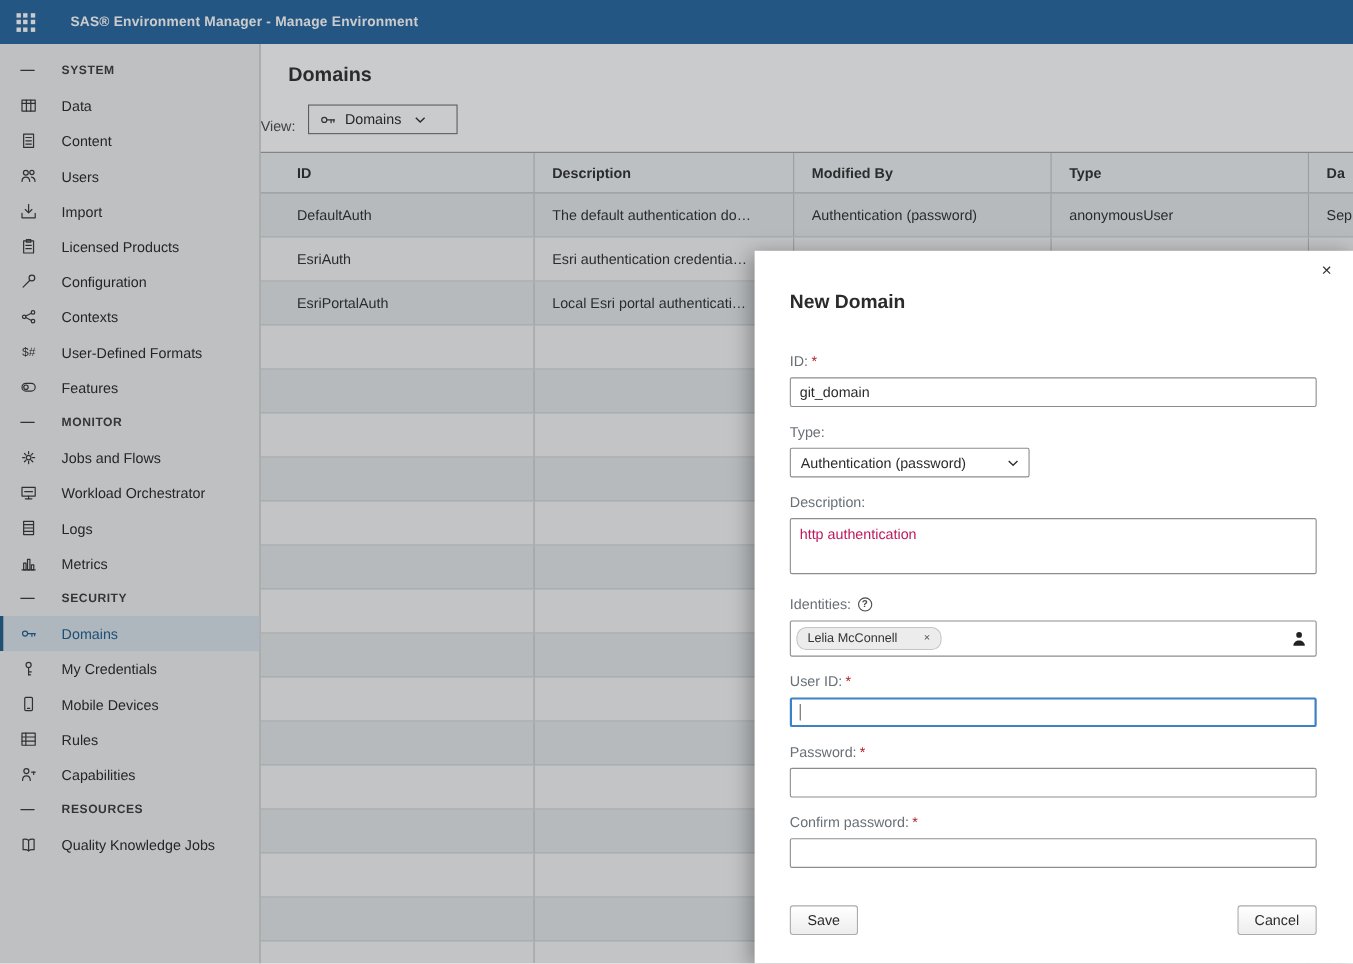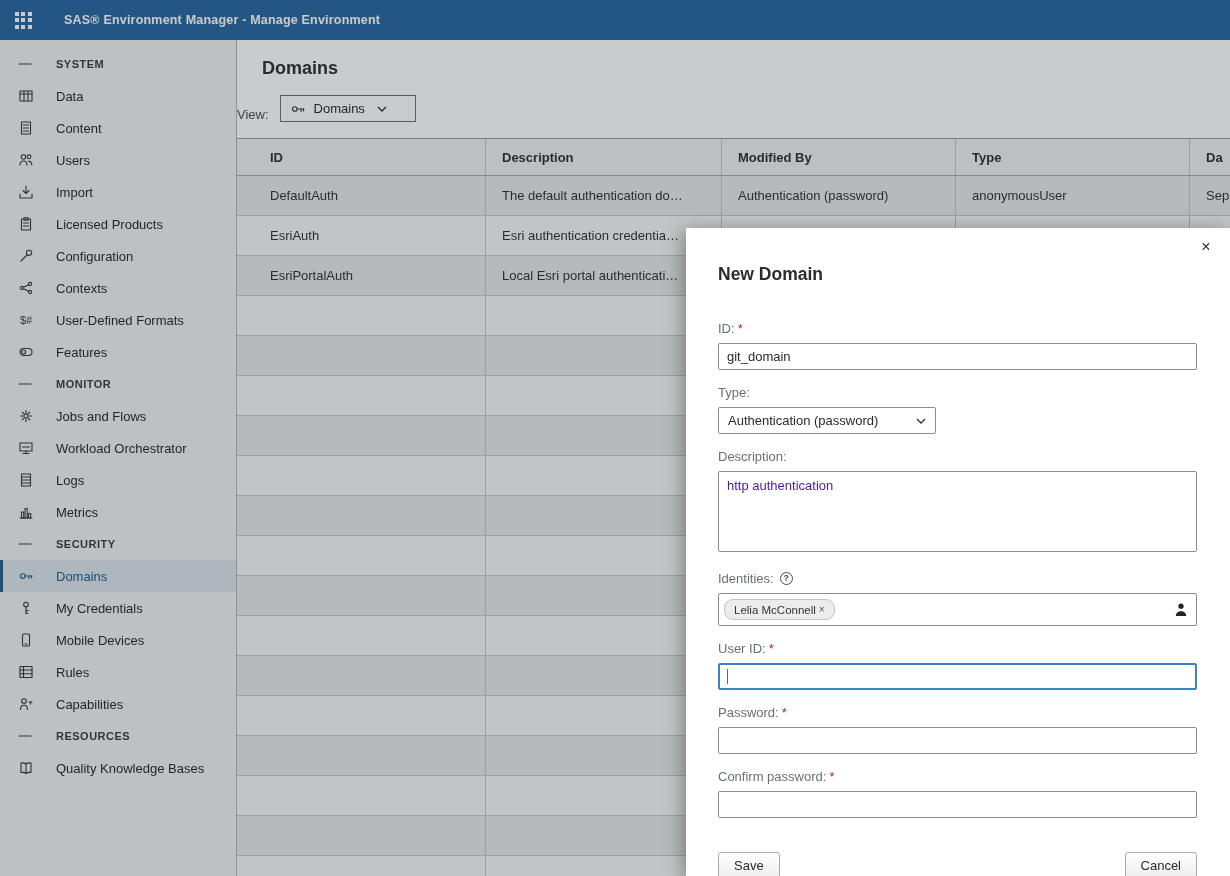--- a/index.html
+++ b/index.html
@@ -54,23 +54,23 @@
   
   .modal{position:absolute;left:686px;top:228px;right:0;bottom:0;background:#fff;z-index:30;box-shadow:-3px 3px 18px rgba(0,0,0,.35);padding:30px 33px 0 32px}
   .modal-close{position:absolute;top:8px;right:13px;font-size:16px;color:#333;width:22px;height:22px;display:flex;align-items:center;justify-content:center;cursor:pointer}
   .modal-title{font-size:17.5px;font-weight:bold;color:#2b2b2b;margin:6px 0 36px}
   .f-group{margin-bottom:15px}
   .f-label{display:flex;align-items:center;font-size:13px;color:#687077;margin-bottom:7px}
   .req{color:#b3282d;margin-left:3px}
   .t-input{width:100%;height:27px;border:1px solid #8d8d8d;border-radius:2px;padding:0 8px;font-size:13px;color:#2b2b2b;font-family:inherit;background:#fff}
   .t-input.focused{border:2px solid #3c82c4;padding:0 7px}
   .f-select{width:218px;height:27px;border:1px solid #8d8d8d;border-radius:2px;display:flex;align-items:center;justify-content:space-between;padding:0 9px;font-size:13px;color:#2b2b2b;cursor:pointer;background:#fff}
-  .t-area{width:100%;height:81px;border:1px solid #8d8d8d;border-radius:2px;padding:6px 8px;font-size:13px;color:#4c1d95;font-family:inherit;resize:none;background:#fff}
+  .t-area{width:100%;height:51px;border:1px solid #8d8d8d;border-radius:2px;padding:6px 8px;font-size:13px;color:#be185d;font-family:inherit;resize:none;background:#fff}
   .identities-box{position:relative;width:100%;height:33px;border:1px solid #8d8d8d;border-radius:2px;display:flex;align-items:center;padding:0 34px 0 5px;background:#fff}
-  .chip{display:inline-flex;align-items:center;background:#ececec;border:1px solid #c5c5c5;border-radius:9px;height:21px;padding:0 9px;font-size:11.5px;color:#333;gap:3px}
+  .chip{display:inline-flex;align-items:center;background:#ececec;border:1px solid #c5c5c5;border-radius:9px;height:21px;padding:0 9px;font-size:11.5px;color:#333;gap:24px}
   .chip-x{font-size:10px;color:#555;cursor:pointer}
   .person-btn{position:absolute;right:9px;top:50%;transform:translateY(-50%);cursor:pointer;display:flex}
   .input-wrap{position:relative}
   .caret{position:absolute;left:9px;top:6px;width:1px;height:15px;background:#666}
   .help-icon{width:13px;height:13px;border:1px solid #4a4a4a;border-radius:50%;font-size:9px;line-height:11px;text-align:center;color:#4a4a4a;margin-left:6px;display:inline-block;font-weight:bold}
   .modal-actions{display:flex;justify-content:space-between;gap:14px;margin-top:34px}
   .btn{height:27px;padding:0 15px;background:linear-gradient(#ffffff,#ededed);border:1px solid #ababab;border-radius:3px;font-size:13px;color:#2b2b2b;font-family:inherit;cursor:pointer}
 </style>
 </head>
 <body>
@@ -312,21 +312,21 @@
       </span>
       <span class="label">RESOURCES</span>
     </div>
     <div class="side-row side-item">
       <span class="icon16">
         <svg viewBox="0 0 16 16">
           <path d="M8 4C7 3 5 2.8 3 3v9.5c2-.2 4 0 5 1 1-1 3-1.2 5-1V3c-2-.2-4 0-5 1z"></path>
           <line x1="8" y1="4" x2="8" y2="13.5"></line>
         </svg>
       </span>
-      <span class="label">Quality Knowledge Bases</span>
+      <span class="label">Quality Knowledge Jobs</span>
     </div>
   </aside>
 
 <main class="main">
   <h1 class="page-title">Domains</h1>
   <div class="view-row">
     <span class="view-label">View:</span>
     <div class="view-select">
       <span class="icon16">
           <svg viewBox="0 0 16 16">

